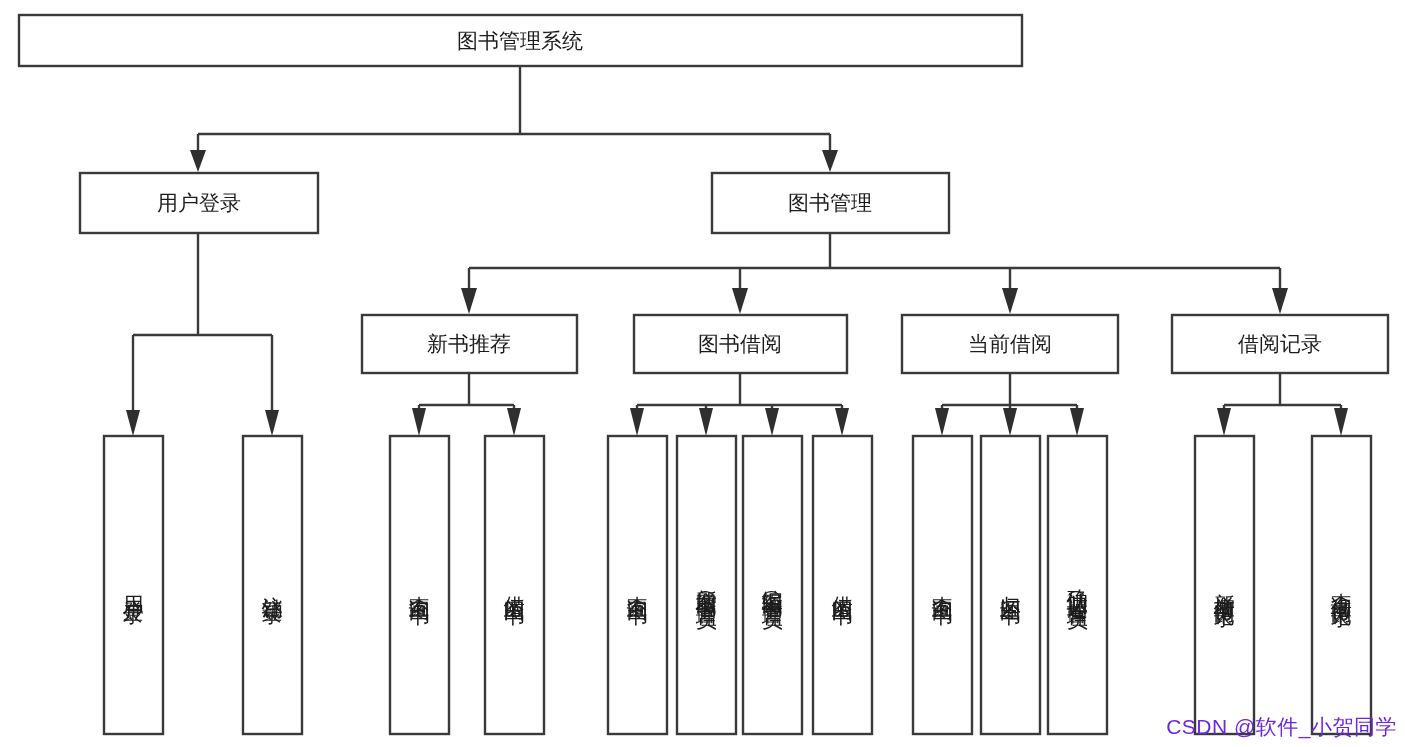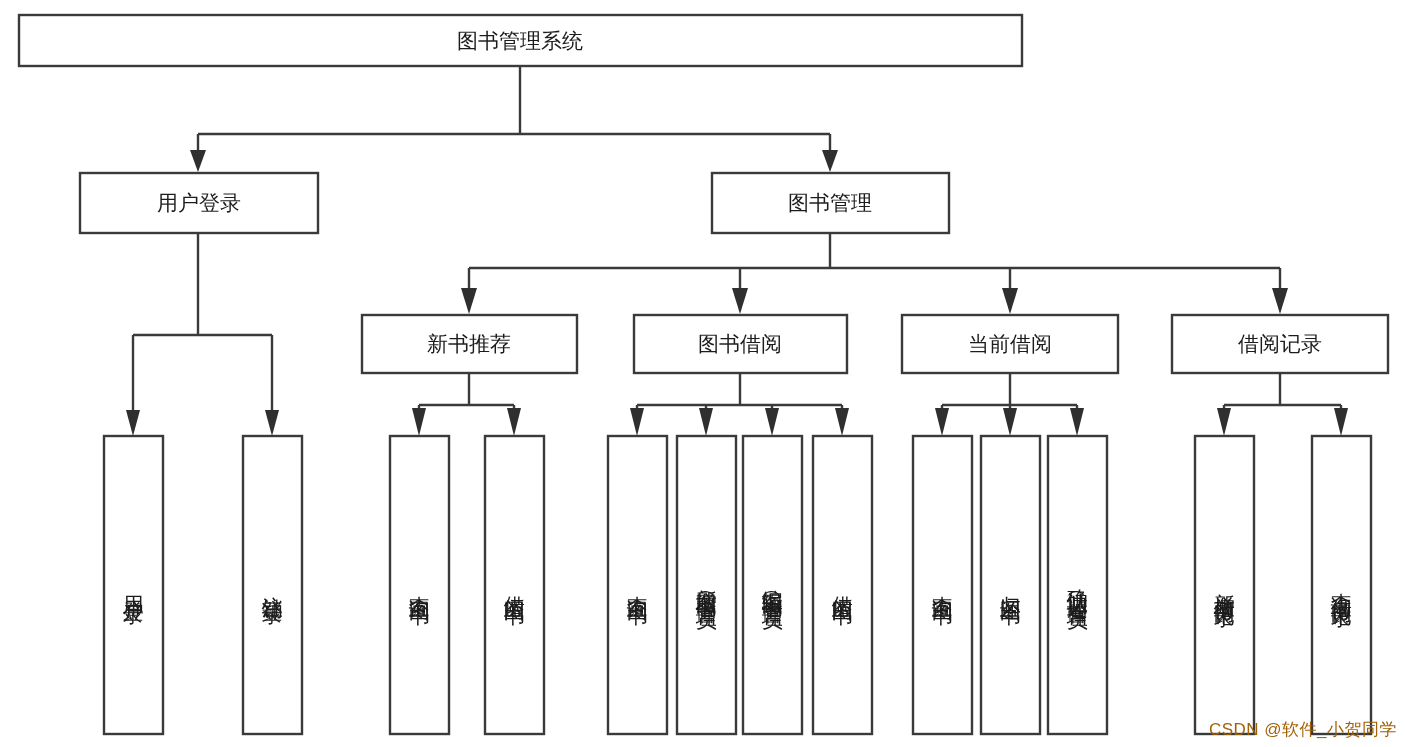--- a/index.html
+++ b/index.html
@@ -61,22 +61,22 @@
     color: #1c1c1c;
     white-space: nowrap;
     text-align: center;
     pointer-events: none;
   }
   .watermark {
     position: absolute;
     right: 8px;
     bottom: 6px;
     font-family: "Liberation Sans", "DejaVu Sans", sans-serif;
-    font-size: 17px;
-    color: #a16207;
+    font-size: 21px;
+    color: #6d28d9;
     letter-spacing: 0.5px;
     white-space: nowrap;
   }
 </style>
 </head>
 <body>
 
 <div id="diagram-root">
 
   <svg id="flow" viewBox="0 0 1405 747">

